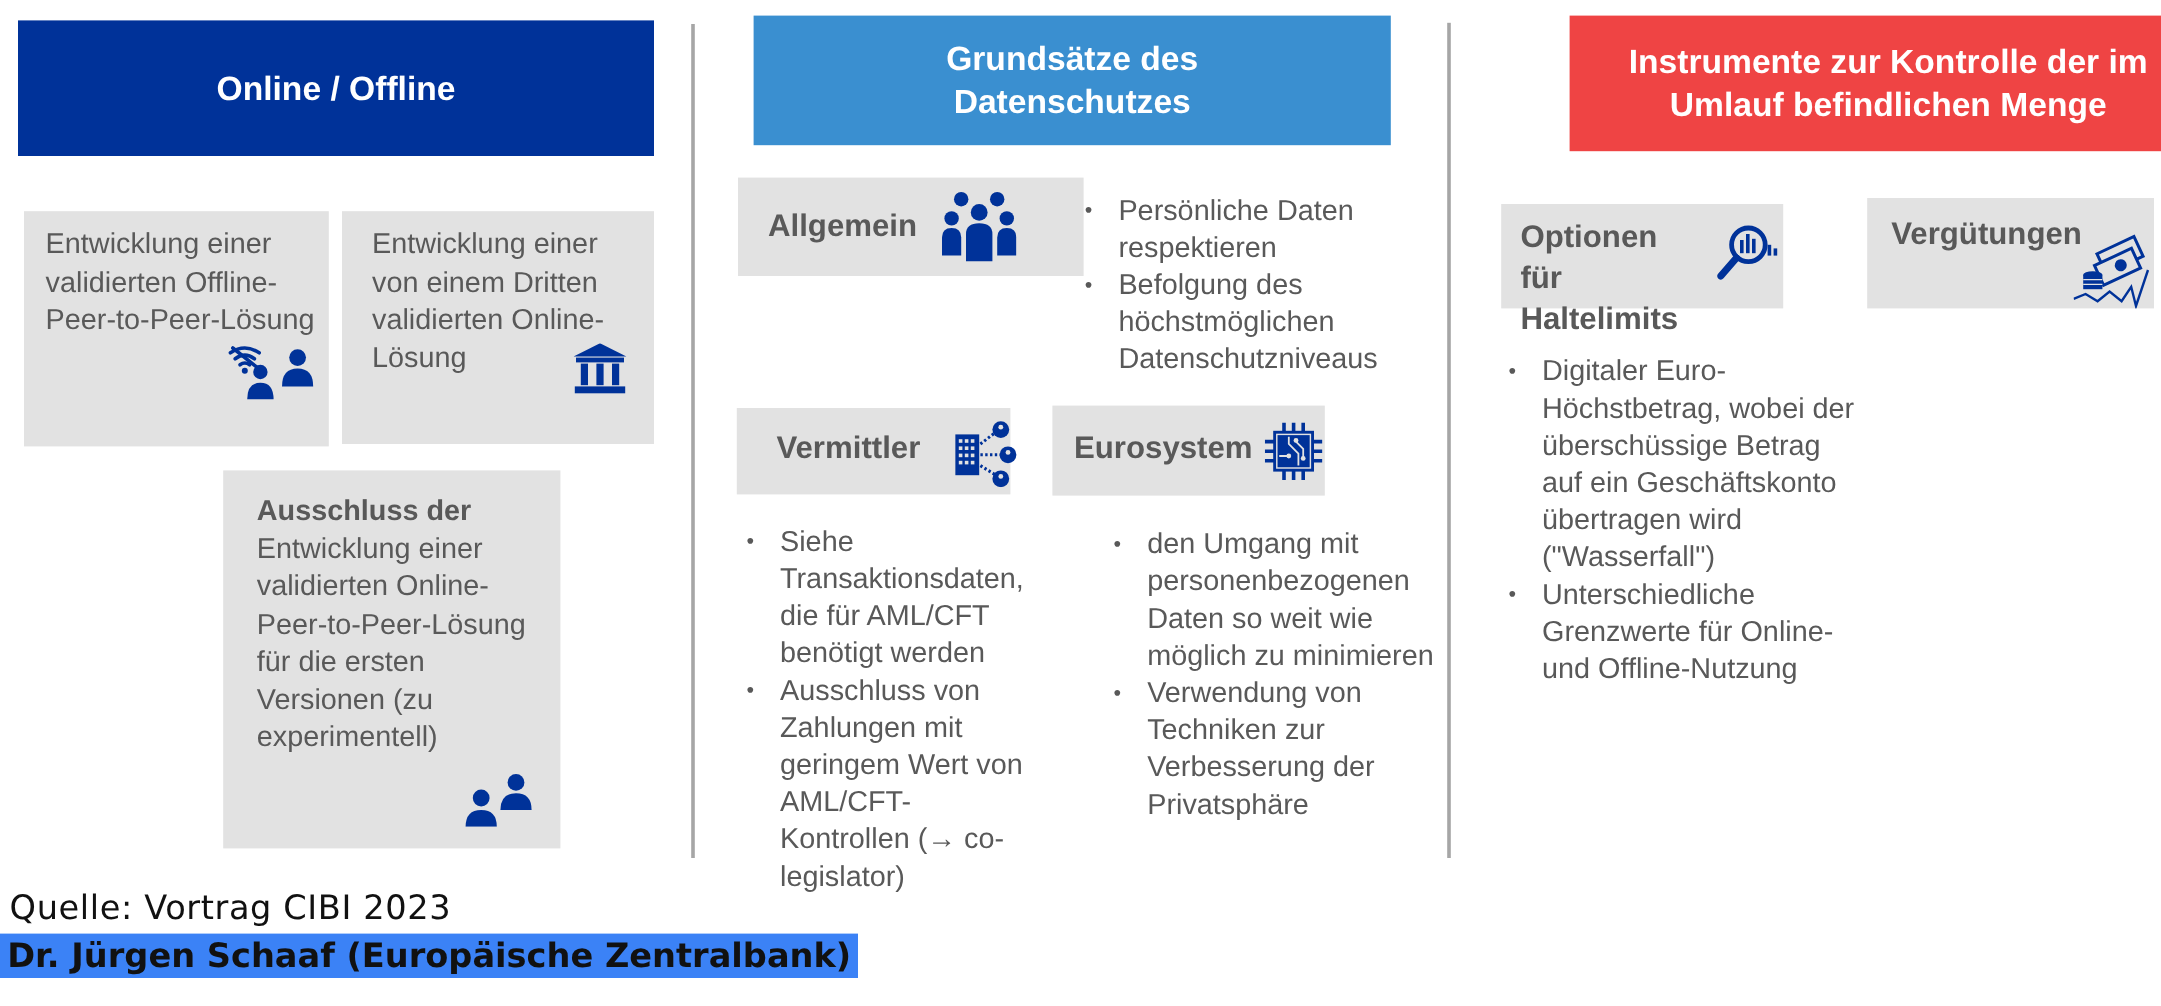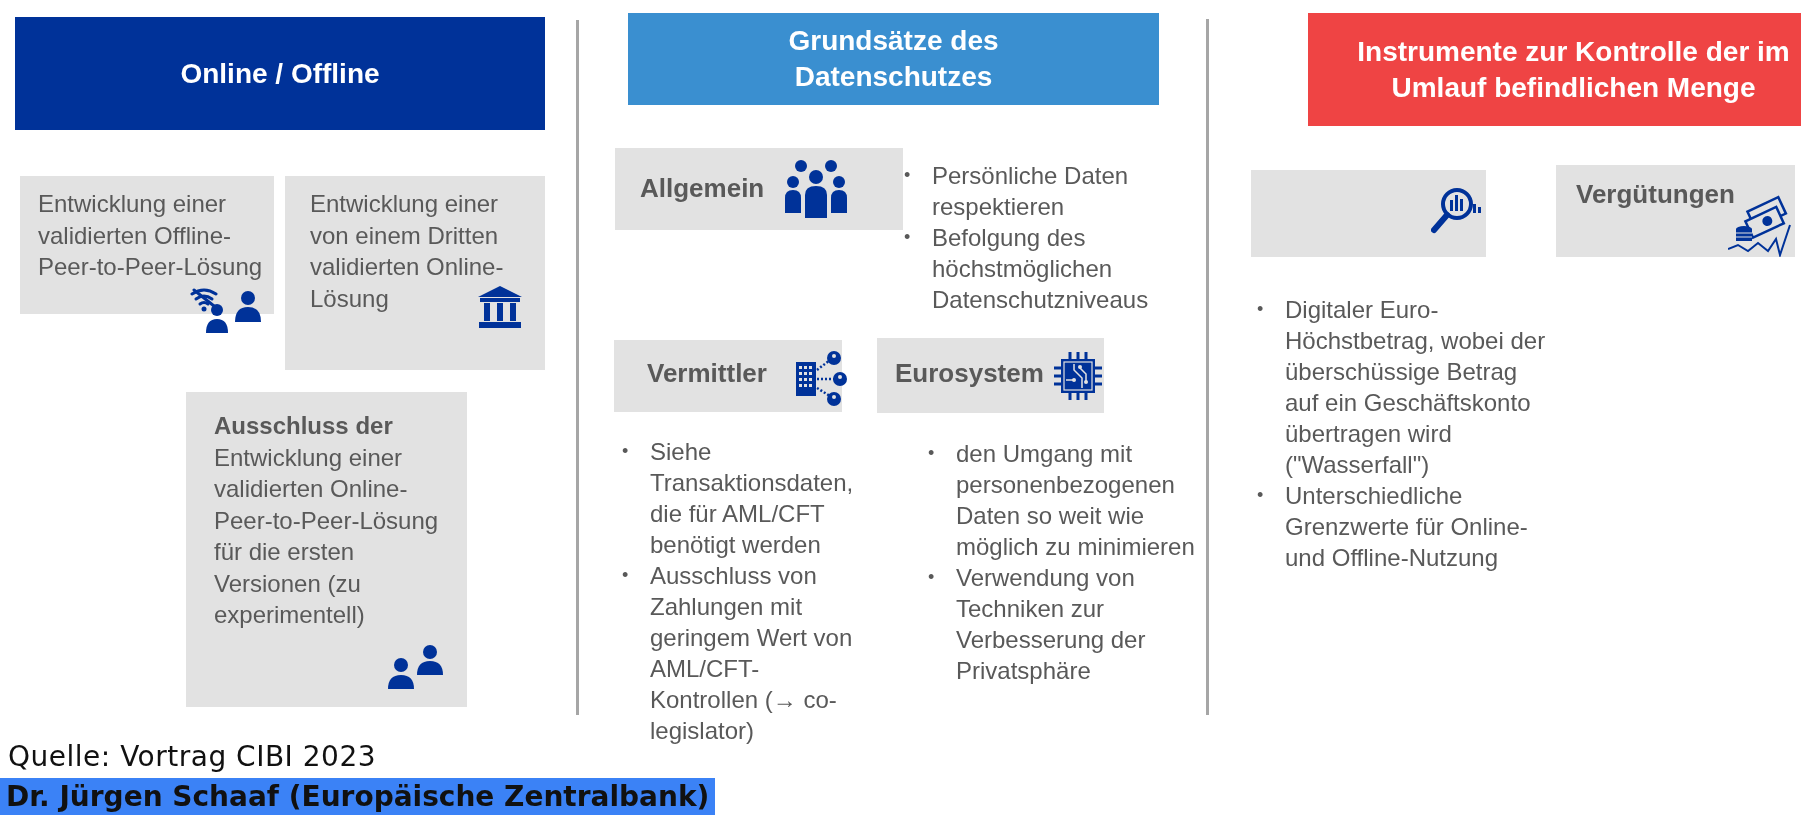--- a/index.html
+++ b/index.html
@@ -18,31 +18,31 @@
   ul.bullets li::before { content:"•"; position:absolute; left:0; top:0; font-size:18px; }
   .icon { position:absolute; }
   .footer { position:absolute; left:8px; color:#111; font-family:"DejaVu Sans", sans-serif; font-size:28px; }
 </style>
 </head>
 <body>
 
 <div class="header" style="left:15px; top:17px; width:530px; height:113px; background:#003299;">
   <span>Online / Offline</span>
 </div>
-<div class="header" style="left:628px; top:13px; width:531px; height:92px; background:#3a8fd0;">
+<div class="header" style="left:628px; top:13px; width:531px; height:108px; background:#3a8fd0;">
   <span style="display:block; width:300px;">Grundsätze des Datenschutzes</span>
 </div>
 <div class="header" style="left:1308px; top:13px; width:531px; height:113px; background:#ef4444;">
   <span style="display:block; width:480px;">Instrumente zur Kontrolle der im Umlauf befindlichen Menge</span>
 </div>
 
 <div class="divider" style="left:576px; top:20px; height:695px;"></div>
 <div class="divider" style="left:1206px; top:19px; height:696px;"></div>
 
-<div class="gbox" style="left:20px; top:176px; width:254px; height:138px;">
+<div class="gbox" style="left:20px; top:176px; width:254px; height:196px;">
   <div class="boxtext abs" style="left:18px; top:12px; width:225px;">Entwicklung einer validierten Offline-Peer-to-Peer-Lösung</div>
   <svg class="icon" style="left:170px; top:112px;" width="80" height="45" viewBox="0 0 80 45">
     <g fill="none" stroke="#003299" stroke-width="3" stroke-linecap="round">
       <path d="M2 6 Q14 -2 26 6"></path>
         <path d="M6 11 Q14 5 22 11"></path>
         <path d="M10 16 Q14 13 18 16"></path>
       <line x1="4" y1="2" x2="24" y2="18"></line>
     </g>
     <circle cx="14" cy="21" r="2.5" fill="#003299"></circle>
     <circle cx="27" cy="22" r="6" fill="#003299"></circle>
@@ -163,20 +163,21 @@
         <circle cx="32" cy="30" r="2"></circle>
       </g>
   </svg>
 </div>
 <ul class="bullets" style="left:916px; top:426px; width:270px;">
   <li>den Umgang mit personenbezogenen Daten so weit wie möglich zu minimieren</li>
   <li>Verwendung von Techniken zur Verbesserung der Privatsphäre</li>
 </ul>
 
 <div class="gbox" style="left:1251px; top:170px; width:235px; height:87px;">
+  <span class="label abs" style="left:16px; top:10px; width:150px; line-height:34px;">Optionen für Haltelimits</span>
   <svg class="icon" style="left:180px; top:16px;" width="54" height="54" viewBox="0 0 54 54">
     <circle cx="26" cy="18" r="14" fill="none" stroke="#003299" stroke-width="4"></circle>
     <rect x="19" y="14" width="3" height="11" fill="#003299"></rect>
       <rect x="24" y="9" width="3" height="16" fill="#003299"></rect>
       <rect x="29" y="13" width="3" height="12" fill="#003299"></rect>
     <rect x="42" y="18" width="3" height="9" fill="#003299"></rect>
       <rect x="47" y="21" width="3" height="6" fill="#003299"></rect>
     <line x1="16" y1="29" x2="3" y2="44" stroke="#003299" stroke-width="6" stroke-linecap="round"></line>
   </svg>
 </div>

